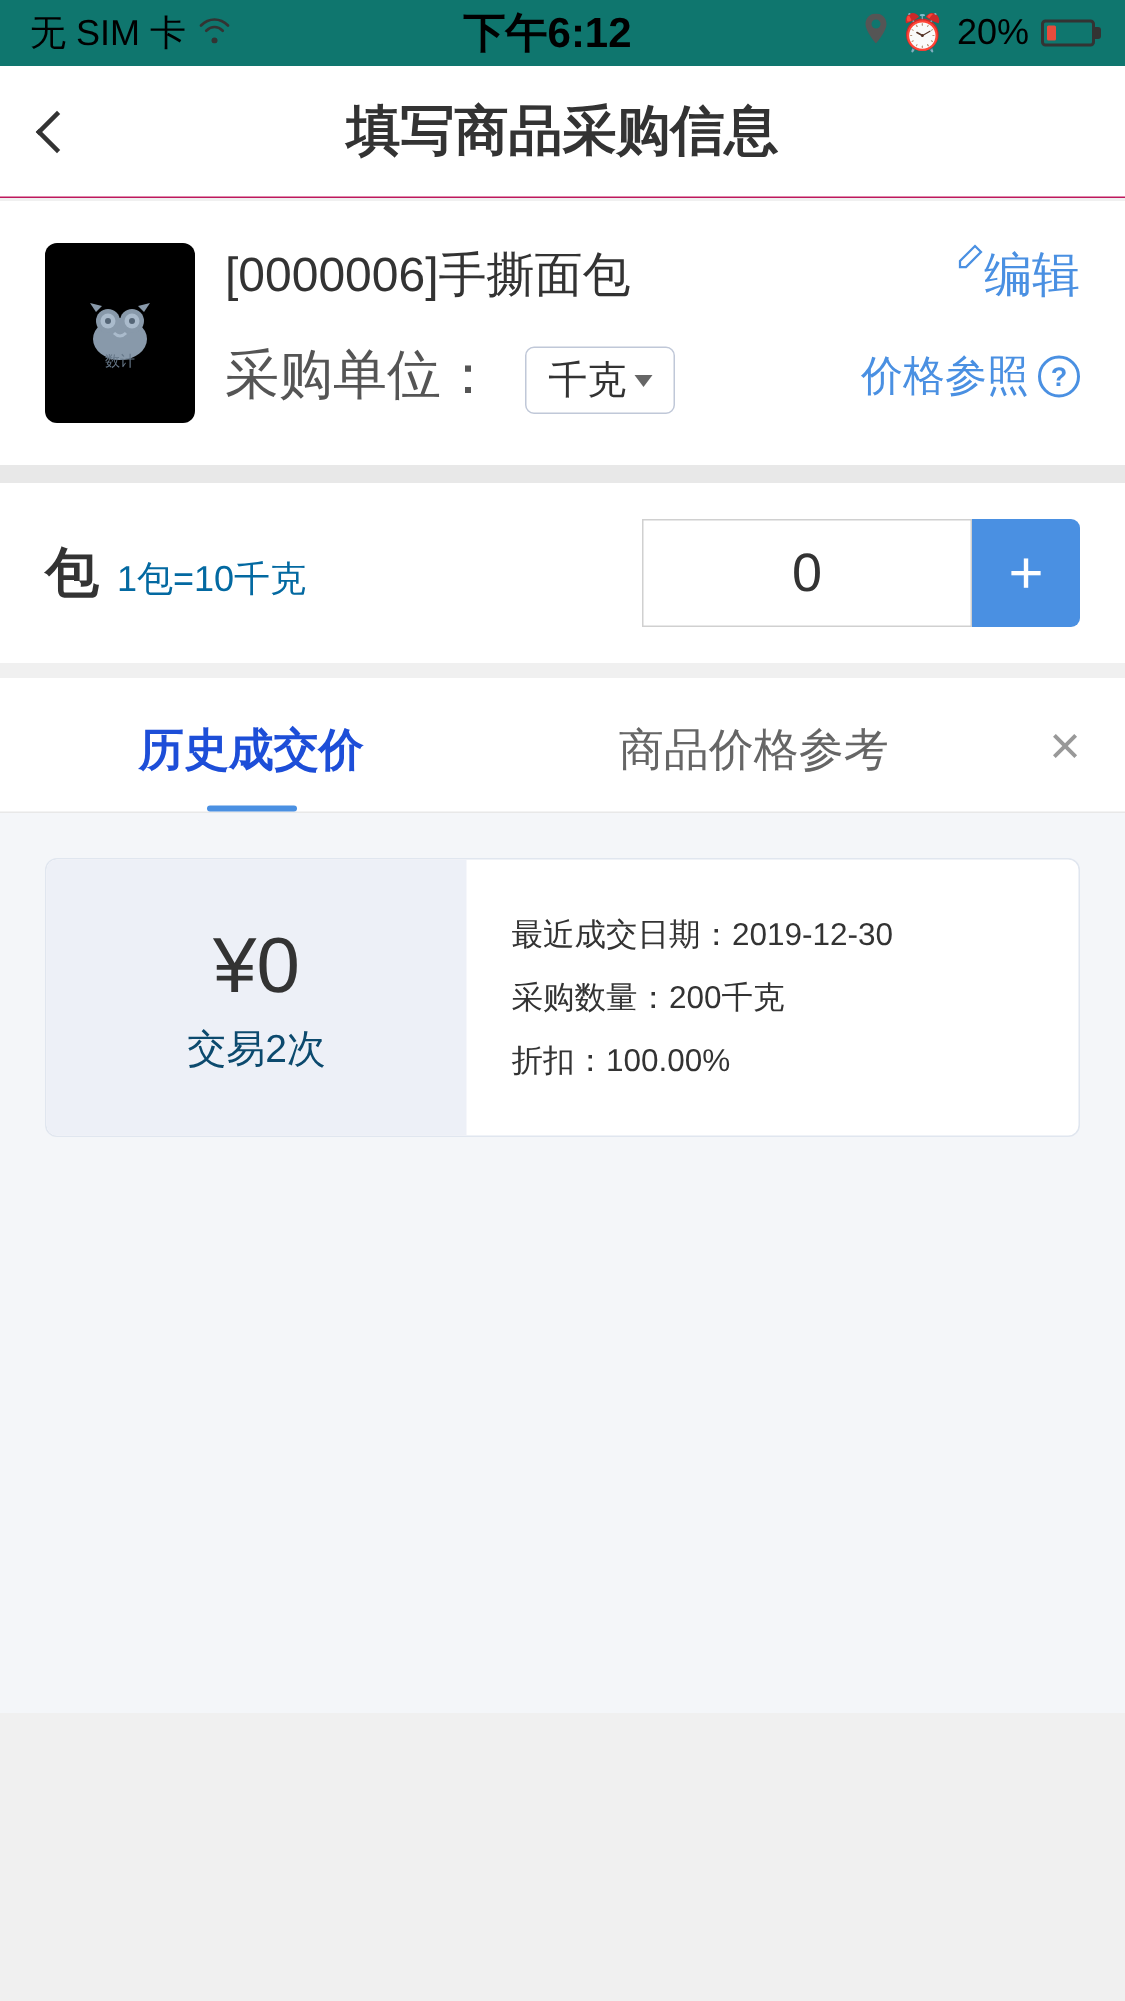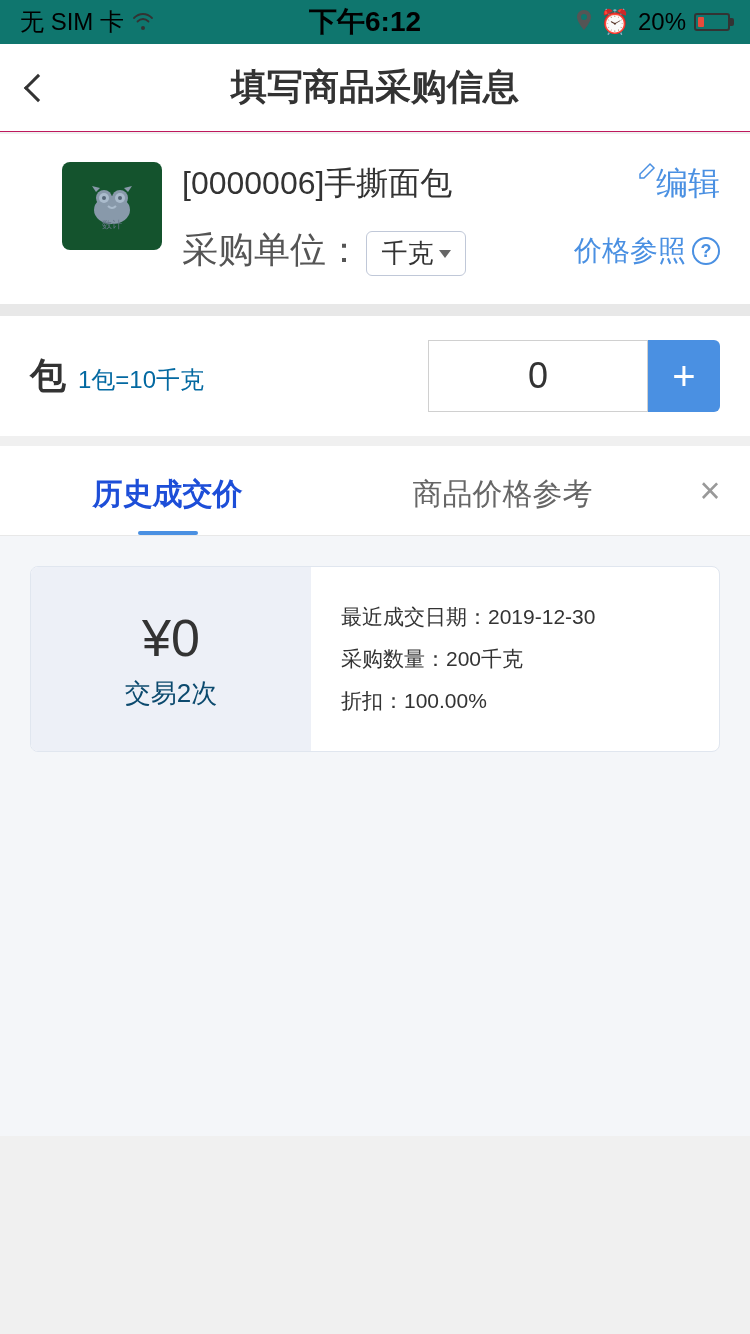--- a/index.html
+++ b/index.html
@@ -107,29 +107,28 @@
     .product-card {
       background: #ffffff;
       margin-top: 2px;
       padding: 28px 30px;
       display: flex;
       align-items: flex-start;
       gap: 20px;
     }
     .product-image {
       width: 100px;
-      height: 88px;
-      background: #14532d;
+      height: 120px;
+      background: #000000;
       border-radius: 8px;
       display: flex;
       align-items: center;
       justify-content: center;
       flex-shrink: 0;
       overflow: hidden;
-      margin-left: 32px;
     }
     .owl-logo {
       font-size: 32px;
       color: #8899aa;
     }
     .product-info {
       flex: 1;
     }
     .product-header {
       display: flex;
@@ -160,21 +159,21 @@
     }
     .unit-select {
       display: inline-flex;
       align-items: center;
       border: 1px solid #c0c8d8;
       border-radius: 6px;
       padding: 4px 14px;
       font-size: 26px;
       color: #333;
       gap: 6px;
-      margin-left: 0;
+      margin-left: 16px;
       font-family: Liberation Serif, serif;
     }
     .unit-arrow {
       width: 0;
       height: 0;
       border-left: 6px solid transparent;
       border-right: 6px solid transparent;
       border-top: 8px solid #666;
     }
     .price-ref {

